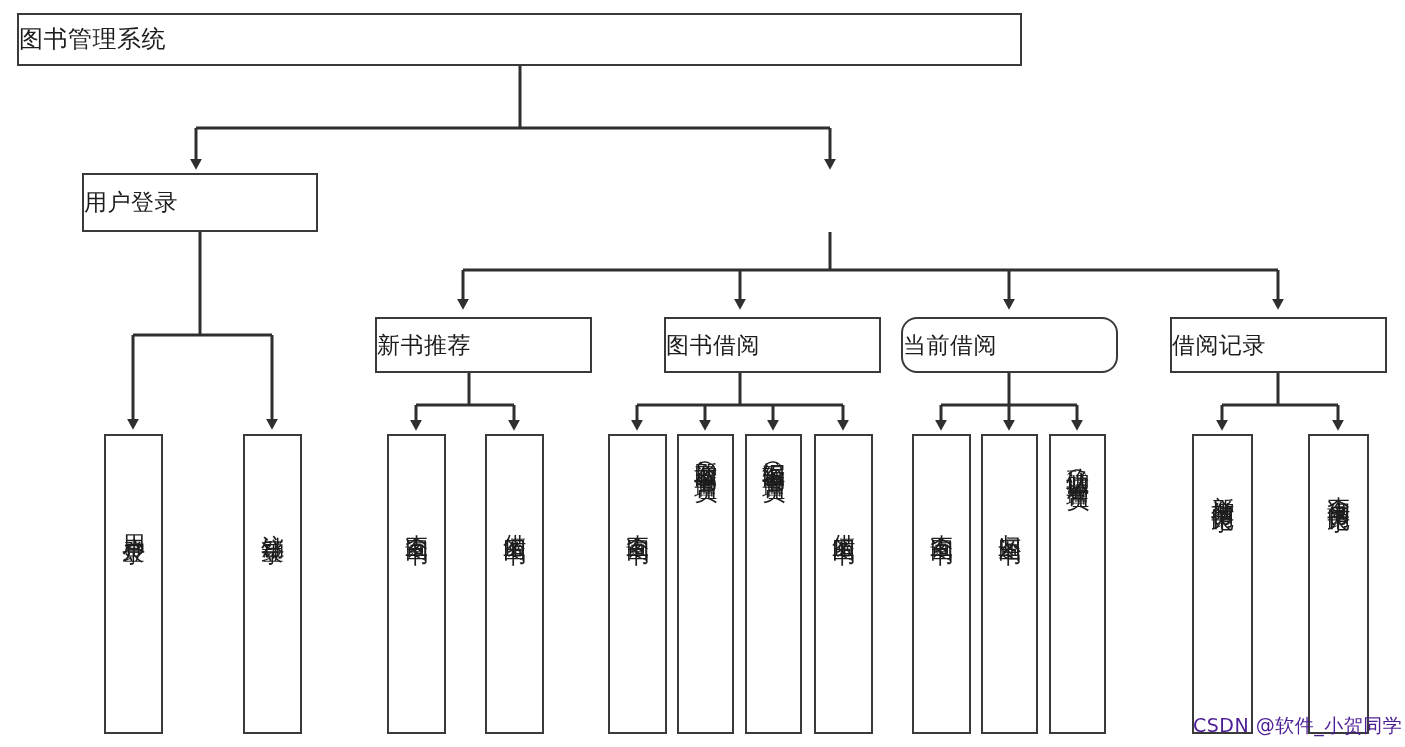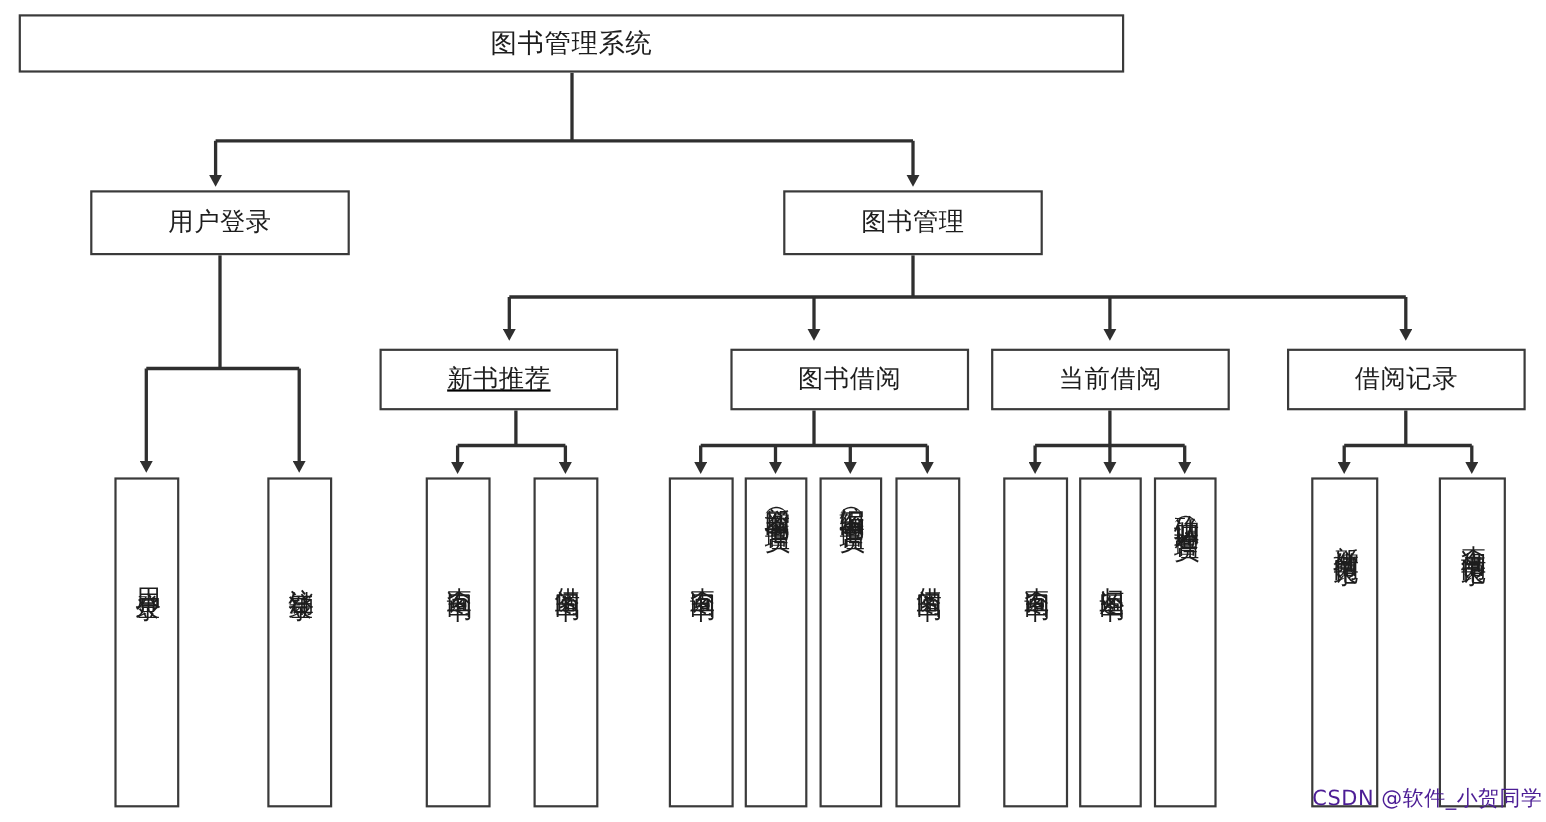--- a/index.html
+++ b/index.html
@@ -25,21 +25,20 @@
     height: 747px;
     pointer-events: none;
   }
   .node {
     position: absolute;
     box-sizing: border-box;
     background: #ffffff;
     border: 2.5px solid #3a3a3a;
     display: flex;
     align-items: center;
-    justify-content: center;
     overflow: hidden;
   }
   .node .lbl {
     color: #1d1d1d;
     line-height: 1.06;
     text-align: center;
     white-space: pre;
   }
   .node.horiz .lbl {
     font-size: 23px;
@@ -131,33 +130,30 @@
   </svg>
 
   <div class="node root" style="left:17px; top:13px; width:1005px; height:53px;">
     <span class="lbl">图书管理系统</span>
   </div>
 
   <div class="node horiz" style="left:82px; top:173px; width:236px; height:59px;">
     <span class="lbl">用户登录</span>
   </div>
 
-  <div class="node horiz" style="left:712px; top:173px; width:236px; height:59px;">
-    <span class="lbl">图书管理</span>
-  </div>
-
-  <div class="node horiz" style="left:345px; top:317px; width:217px; height:56px;text-decoration:underline;">
+
+  <div class="node horiz" style="left:375px; top:317px; width:217px; height:56px;">
     <span class="lbl">新书推荐</span>
   </div>
 
   <div class="node horiz" style="left:664px; top:317px; width:217px; height:56px;">
     <span class="lbl">图书借阅</span>
   </div>
 
-  <div class="node horiz" style="left:901px; top:317px; width:217px; height:56px;">
+  <div class="node horiz" style="left:901px; top:317px; width:217px; height:56px;border-radius:16px;">
     <span class="lbl">当前借阅</span>
   </div>
 
   <div class="node horiz" style="left:1170px; top:317px; width:217px; height:56px;">
     <span class="lbl">借阅记录</span>
   </div>
 
   <div class="node vert" style="left:104px; top:434px; width:59px; height:300px; padding-top:80px;">
     <span class="lbl">用户登录</span>
   </div>

